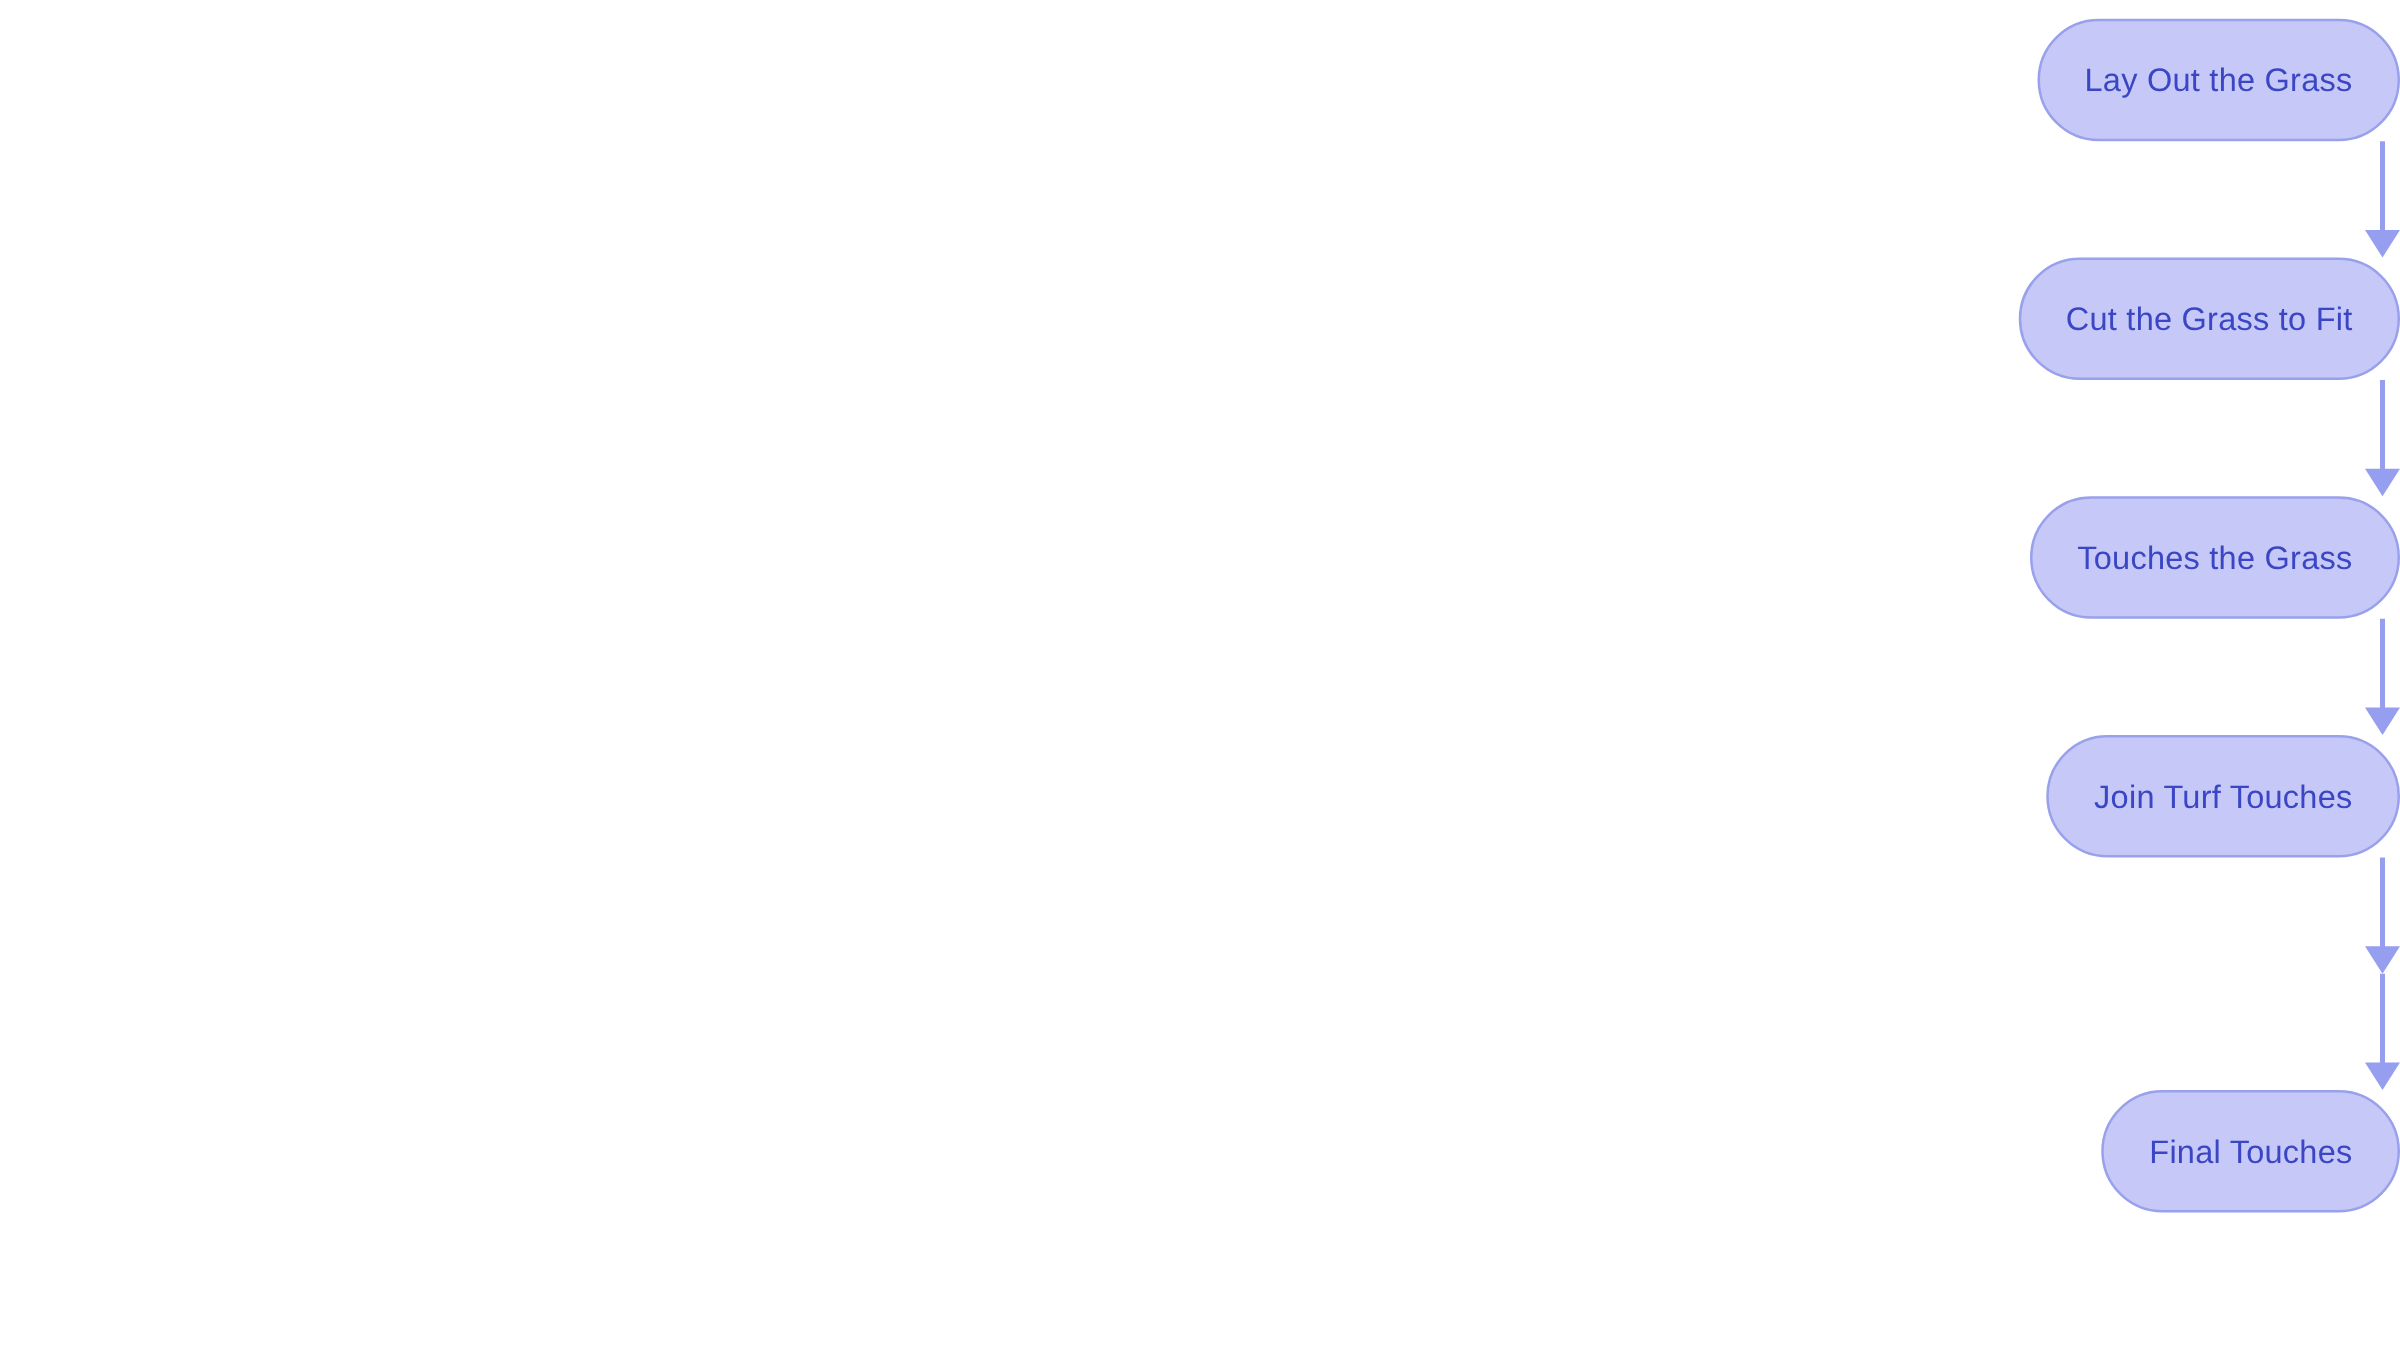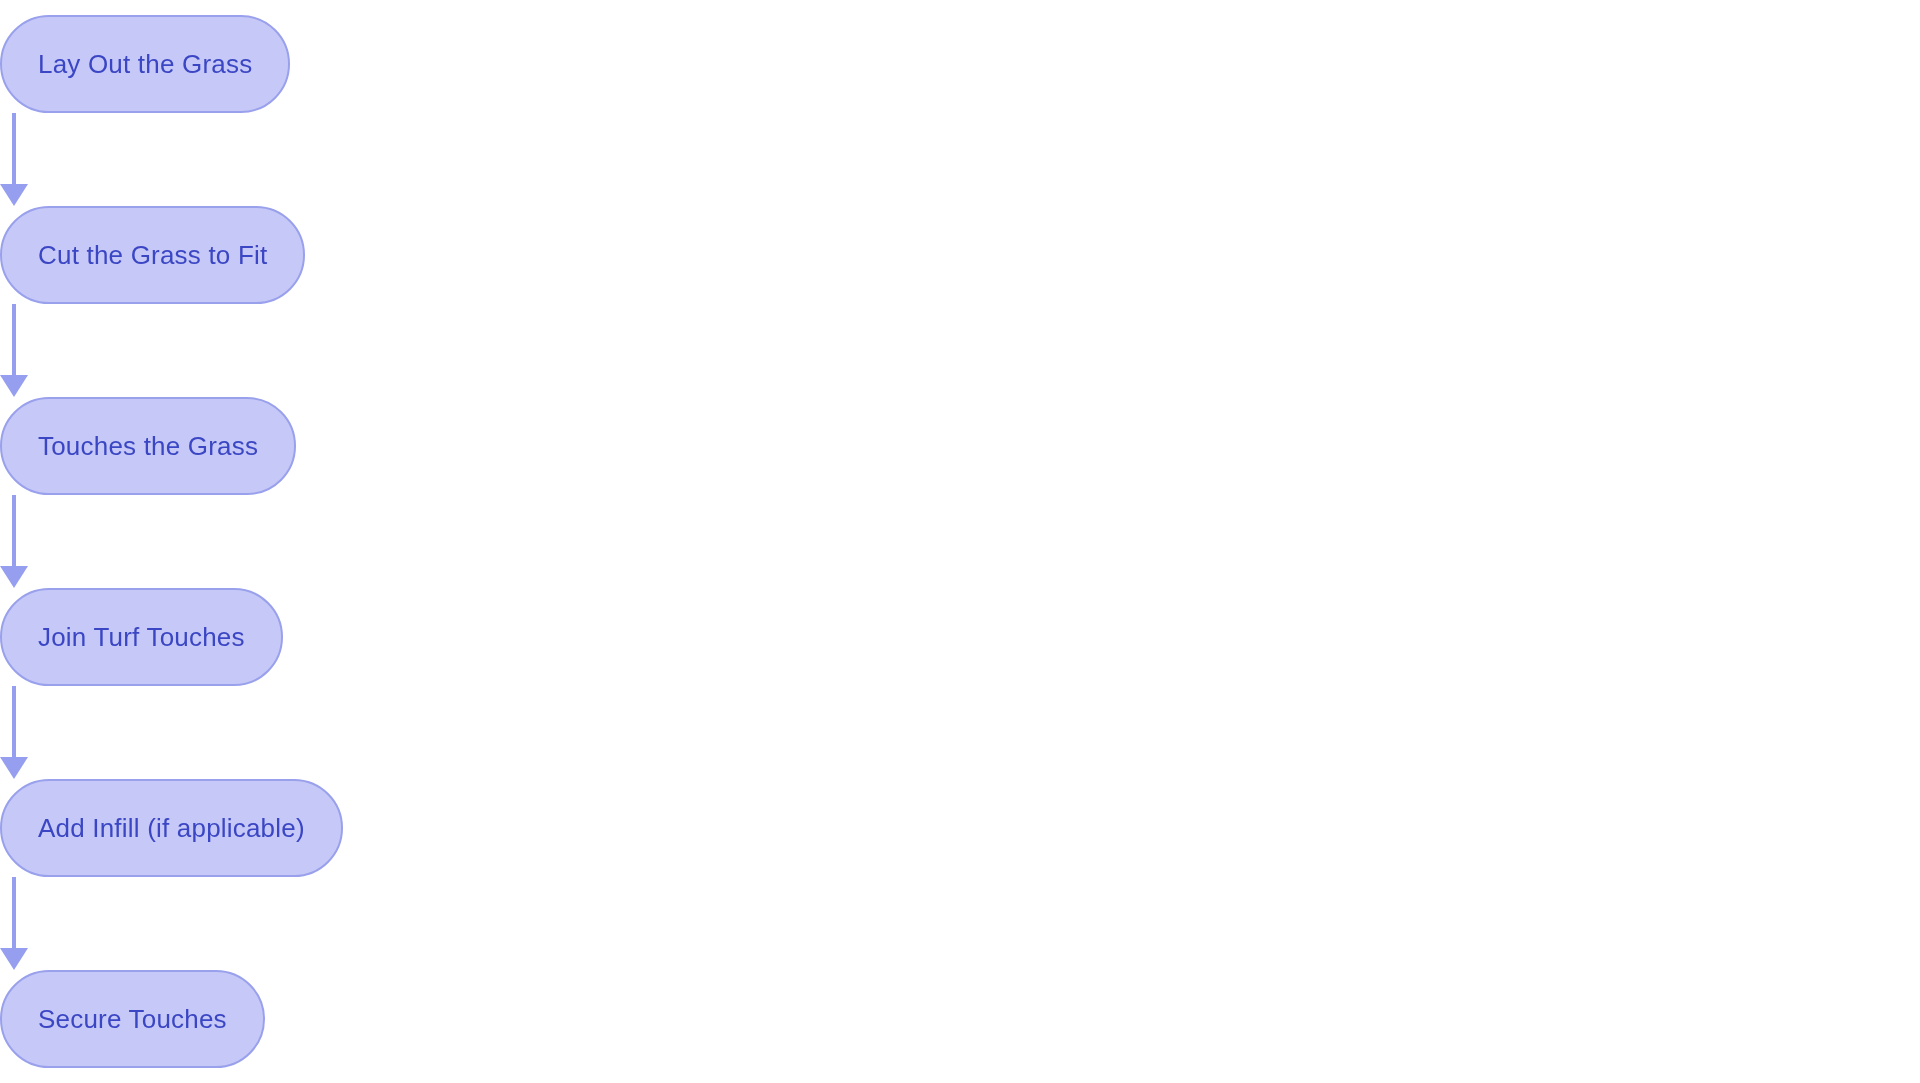--- a/index.html
+++ b/index.html
@@ -19,21 +19,21 @@
     overflow: hidden;
     font-family: "Liberation Sans", "DejaVu Sans", sans-serif;
   }
   .flow {
     position: absolute;
     top: 15px;
     left: 0;
     width: 100%;
     display: flex;
     flex-direction: column;
-    align-items: flex-start;
+    align-items: flex-end;
   }
   .node {
     height: 98px;
     border-radius: 49px;
     background: var(--node-fill);
     border: 2px solid var(--node-border);
     color: var(--node-text);
     display: flex;
     align-items: center;
     justify-content: center;
@@ -98,27 +98,24 @@
 
     <div class="node">
       <span>Join Turf Touches</span>
     </div>
 
     <div class="connector">
       <div class="stem"></div>
       <div class="arrowhead"></div>
     </div>
 
-    <div class="node">
-      <span>Add Infill (if applicable)</span>
-    </div>
 
     <div class="connector">
       <div class="stem"></div>
       <div class="arrowhead"></div>
     </div>
 
     <div class="node">
-      <span>Secure Touches</span>
+      <span>Final Touches</span>
     </div>
 
   </div>
 </div>
 
 </body></html>

